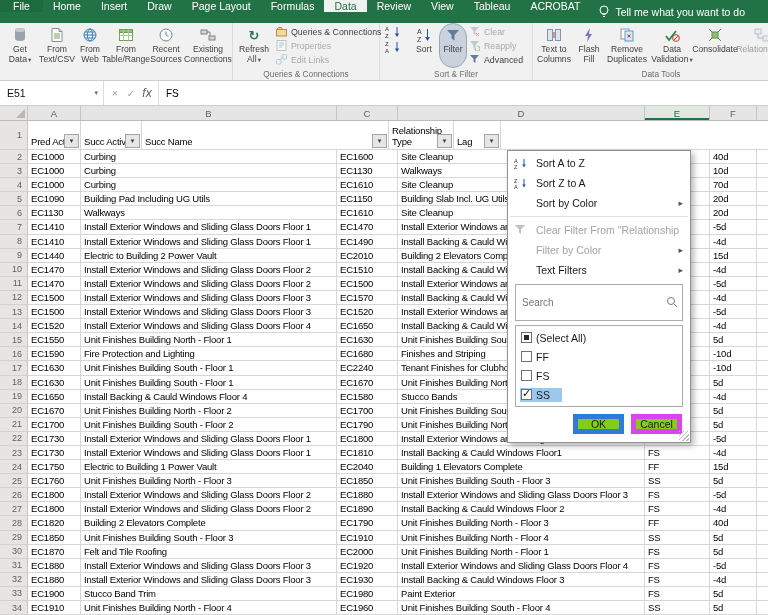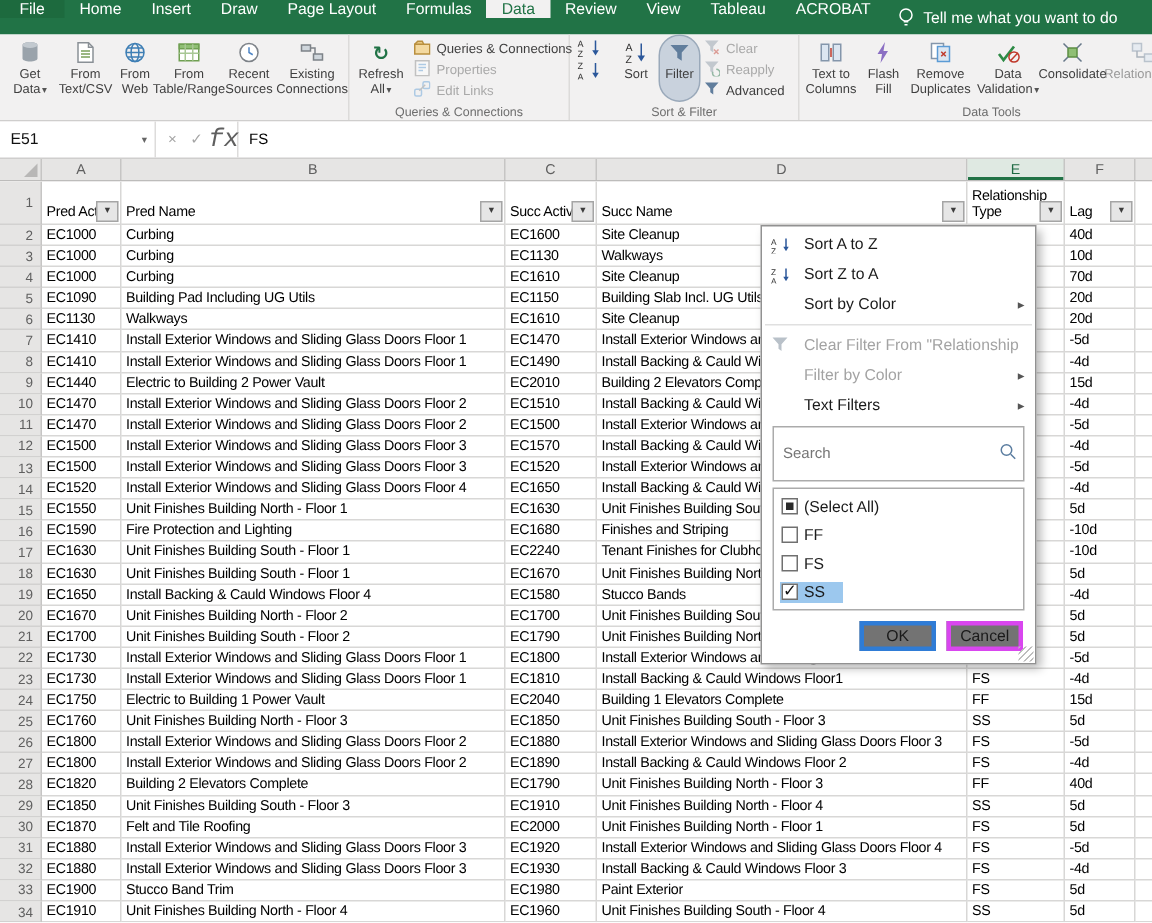--- a/index.html
+++ b/index.html
@@ -33,21 +33,21 @@
   .smbtn.disabled svg { opacity:.45; }
   .szbtn { width:26px; height:13px; margin-bottom:2px; display:flex; align-items:center; justify-content:center; }
   .grnref { color:#217346; font-size:13px; line-height:13px; font-weight:bold; }
 
   
   .fbar { position:absolute; top:81px; left:0; right:0; height:25px; background:#fff; border-bottom:1px solid #cfcecd; display:flex; align-items:stretch; }
   .namebox { width:104px; display:flex; align-items:center; padding-left:7px; position:relative; border-right:1px solid #dddcdb; font-size:10.5px; color:#111; }
   .nb-dd { position:absolute; right:5px; top:50%; transform:translateY(-50%); font-size:7px; color:#666; }
   .fxbtns { display:flex; align-items:center; padding:0 3px; border-right:1px solid #dddcdb; }
   .fxb { width:16px; text-align:center; color:#a5a5a5; font-size:10px; }
-  .fxb.fx { font-style:italic; color:#5f5f5f; font-family:Liberation Mono, monospace; font-size:17px; }
+  .fxb.fx { font-style:italic; color:#5f5f5f; font-family:Liberation Sans, sans-serif; font-size:12px; }
   .fvalue { flex:1; display:flex; align-items:center; padding-left:7px; font-size:10px; color:#000; }
 
   
   .colheads { position:absolute; top:106px; left:0; right:0; height:15px; display:flex; background:#e6e5e4; border-bottom:1px solid #bdbcbb; }
   .colhead { border-right:1px solid #c6c5c4; color:#5f5f5f; font-size:9.5px; display:flex; align-items:center; justify-content:center; }
   .colhead.active { background:#dfe9e2; color:#1d6a42; box-shadow:inset 0 -2px 0 #217346; }
   .corner { width:28px; flex:none; position:relative; border-right:1px solid #c6c5c4; }
   .corner::after { content:""; position:absolute; right:2px; bottom:2px; border-left:9px solid transparent; border-bottom:9px solid #b8b7b6; }
   .rowswrap { position:absolute; top:121px; left:0; right:0; bottom:0; overflow:hidden; background:#fff; }
   .row { display:flex; height:14.1px; }
@@ -75,21 +75,21 @@
   .sinput { border:none; outline:none; flex:1; min-width:0; font-size:10px; font-family:inherit; color:#333; background:transparent; }
   .sinput::placeholder { color:#757575; }
   .mlist { margin:4px 7px 0; border:1px solid #ababab; height:82px; padding:2px 1px; overflow:hidden; }
   .fl-item { height:19px; display:flex; align-items:center; padding:0 3px; }
   .fl-item .hl { display:flex; align-items:center; background:#9cc8ee; padding:1px 12px 1px 1px; }
   .fl-item .nohl { display:flex; align-items:center; padding:1px 12px 1px 1px; }
   .cb { width:11px; height:11px; border:1px solid #707070; background:#fff; margin-right:4px; position:relative; flex:none; }
   .cb.indeterminate::after { content:""; position:absolute; inset:2px; background:#2b2b2b; }
   .cb.checked::after { content:"✓"; position:absolute; left:0; top:-3px; font-size:11px; color:#111; }
   .mbtns { display:flex; justify-content:flex-end; gap:7px; margin:7px 8px 8px; }
-  .mbtn { width:51px; height:20px; background:#737373; border:3px solid #d946ef; font-size:10.5px; display:flex; align-items:center; justify-content:center; color:#1a1a1a; }
+  .mbtn { width:51px; height:20px; background:#84cc16; border:5px solid #d946ef; font-size:10.5px; display:flex; align-items:center; justify-content:center; color:#1a1a1a; }
   .mbtn.ok { border-color:#2f7cd6; }
   .grip { position:absolute; right:1px; bottom:1px; width:10px; height:10px; background:repeating-linear-gradient(135deg,#bdbdbd 0 1px,transparent 1px 3px); }
 </style>
 </head>
 <body>
 
 <div id="app">
 
   <div class="tabbar">
     <div id="tabs" style="display:flex;align-items:flex-start;">
@@ -379,24 +379,20 @@
       <div class="colhead c-rest"></div>
     </div>
 
   <div class="rowswrap" id="rows">
       <div class="row r1">
         <div class="rownum">1</div>
         <div class="cell hcell c-a">
           <span class="htxt">Pred Activity ID</span>
           <div class="fbtn">▾</div>
         </div>
-        <div class="cell hcell c-b">
-          <span class="htxt">Pred Name</span>
-          <div class="fbtn">▾</div>
-        </div>
         <div class="cell hcell c-c">
           <span class="htxt">Succ Activity ID</span>
           <div class="fbtn">▾</div>
         </div>
         <div class="cell hcell c-d">
           <span class="htxt">Succ Name</span>
           <div class="fbtn">▾</div>
         </div>
         <div class="cell hcell c-e">
           <span class="htxt">Relationship Type</span>

